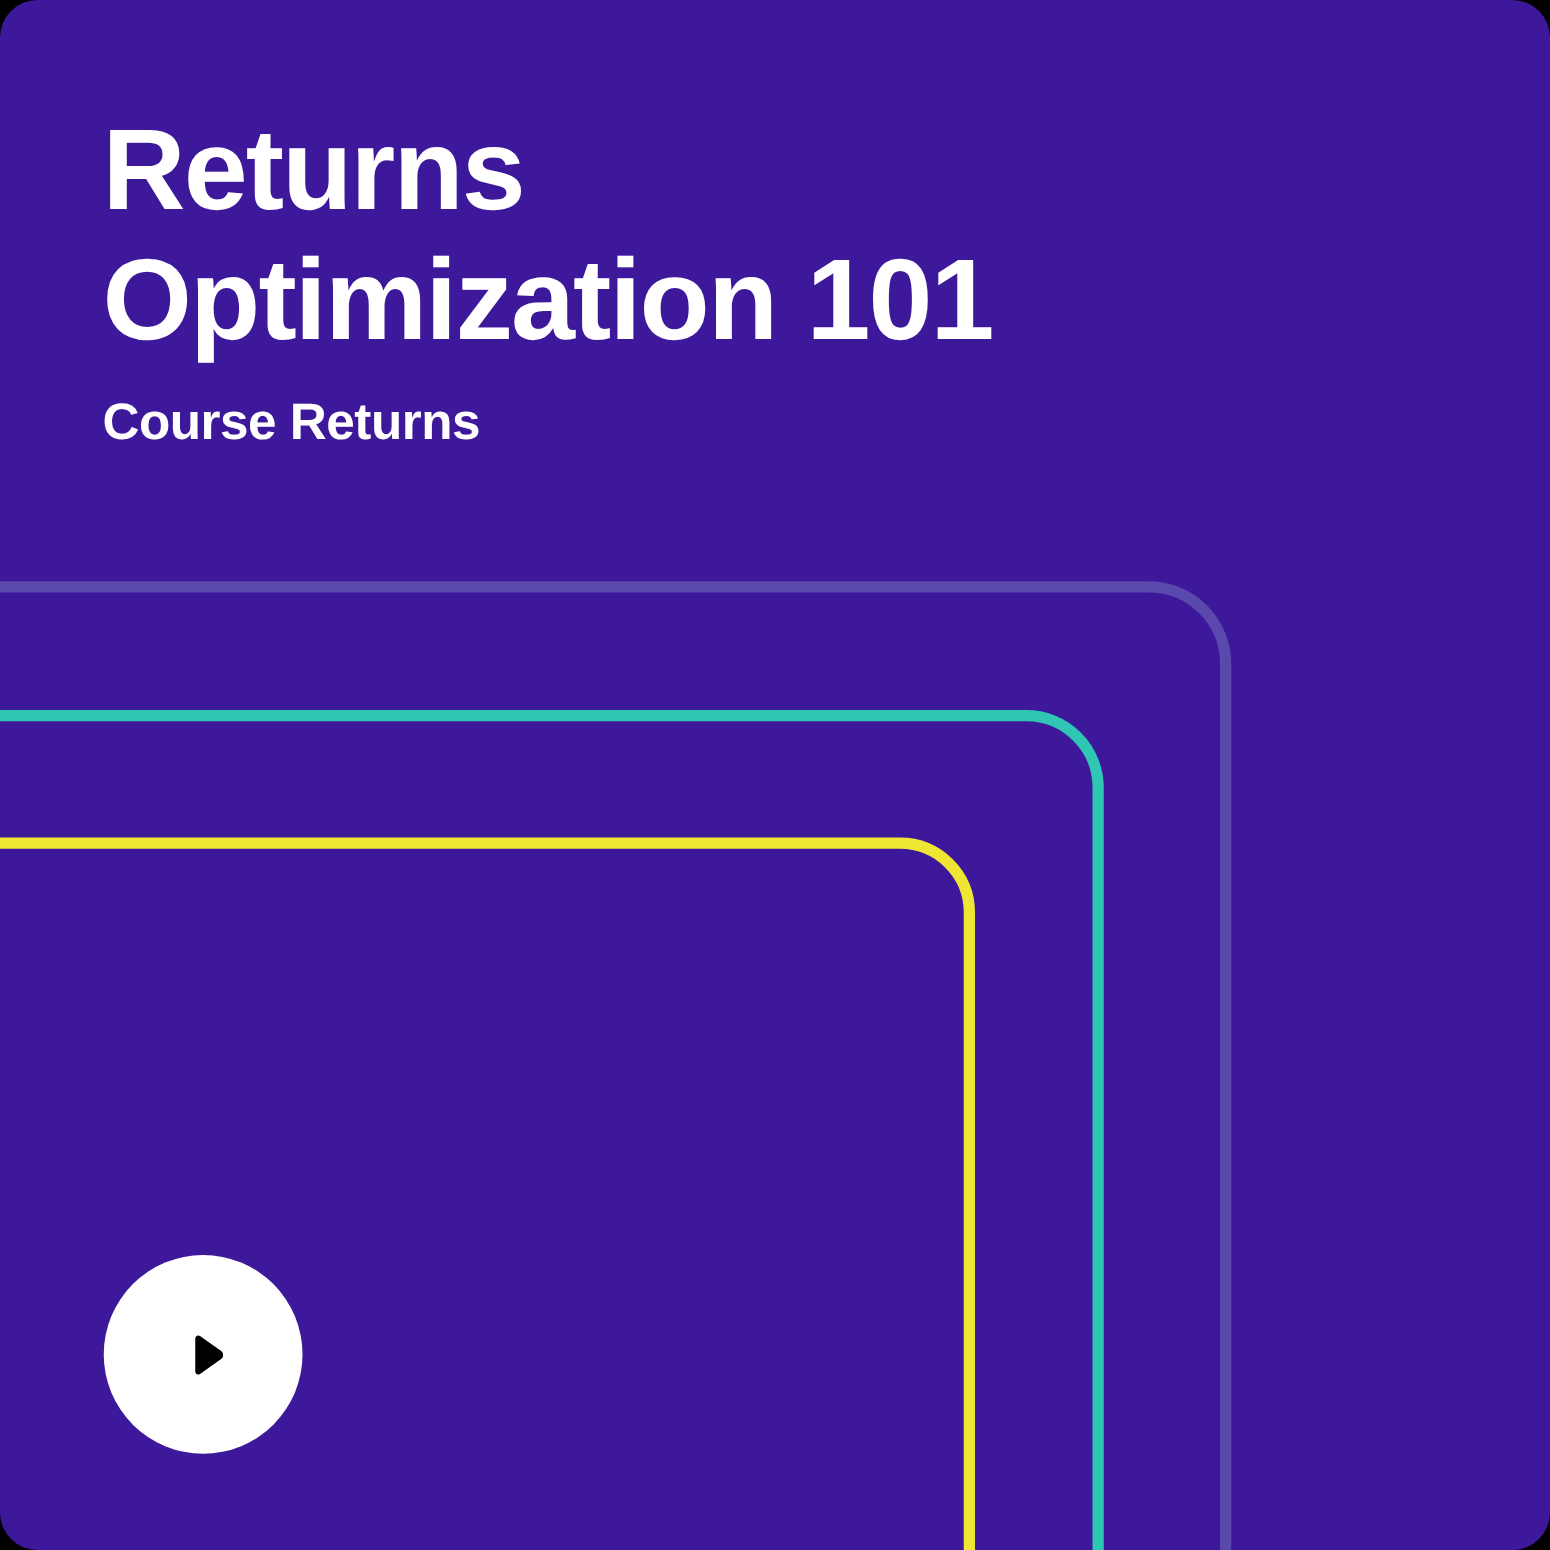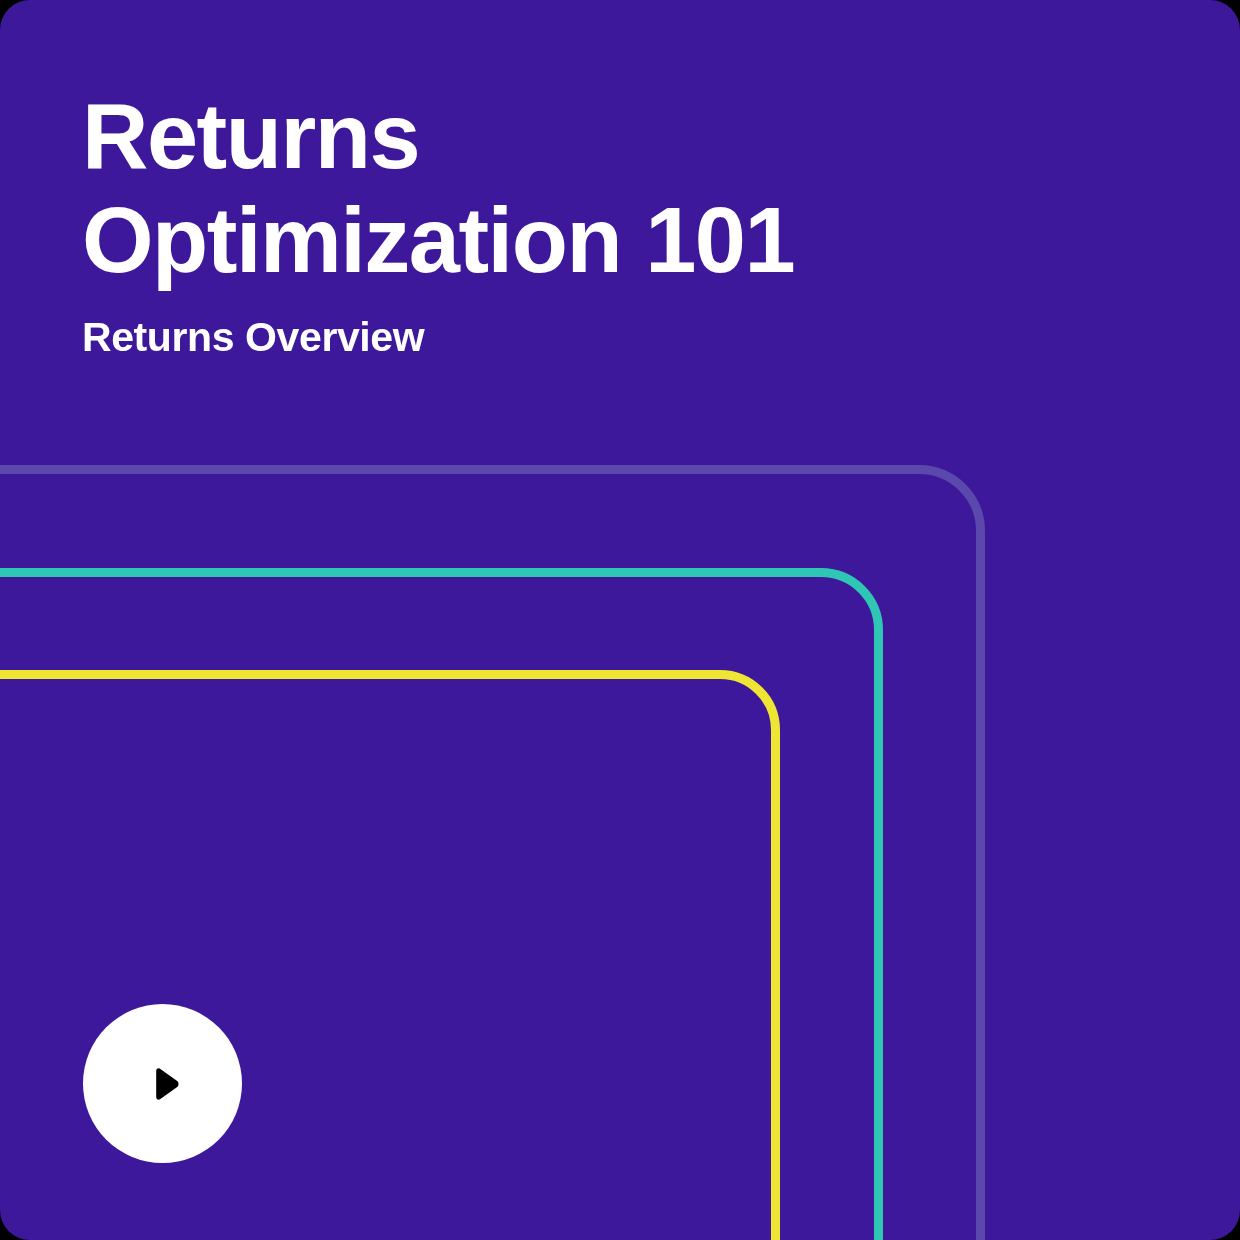--- a/index.html
+++ b/index.html
@@ -102,21 +102,21 @@
 
 <div id="canvas">
 
   <div class="card" id="card-purple"></div>
   <div class="card" id="card-teal"></div>
   <div class="card" id="card-yellow"></div>
 
   <div id="heading-block">
     <h1 id="page-title">Returns
 Optimization 101</h1>
-    <p id="page-subtitle">Returns Overview</p>
+    <p id="page-subtitle">Course Returns</p>
   </div>
 
   <button id="play-button" aria-label="Play">
     <svg id="play-icon" width="28" height="32" viewBox="0 0 28 32">
       <path d="M4.2 3.0 C4.2 0.8 6.2 -0.4 8.0 0.8 L25.2 13.0 C26.9 14.2 26.9 17.8 25.2 19.0 L8.0 31.2 C6.2 32.4 4.2 31.2 4.2 29.0 Z" fill="#000000"></path>
     </svg>
   </button>
 
 </div>
 

